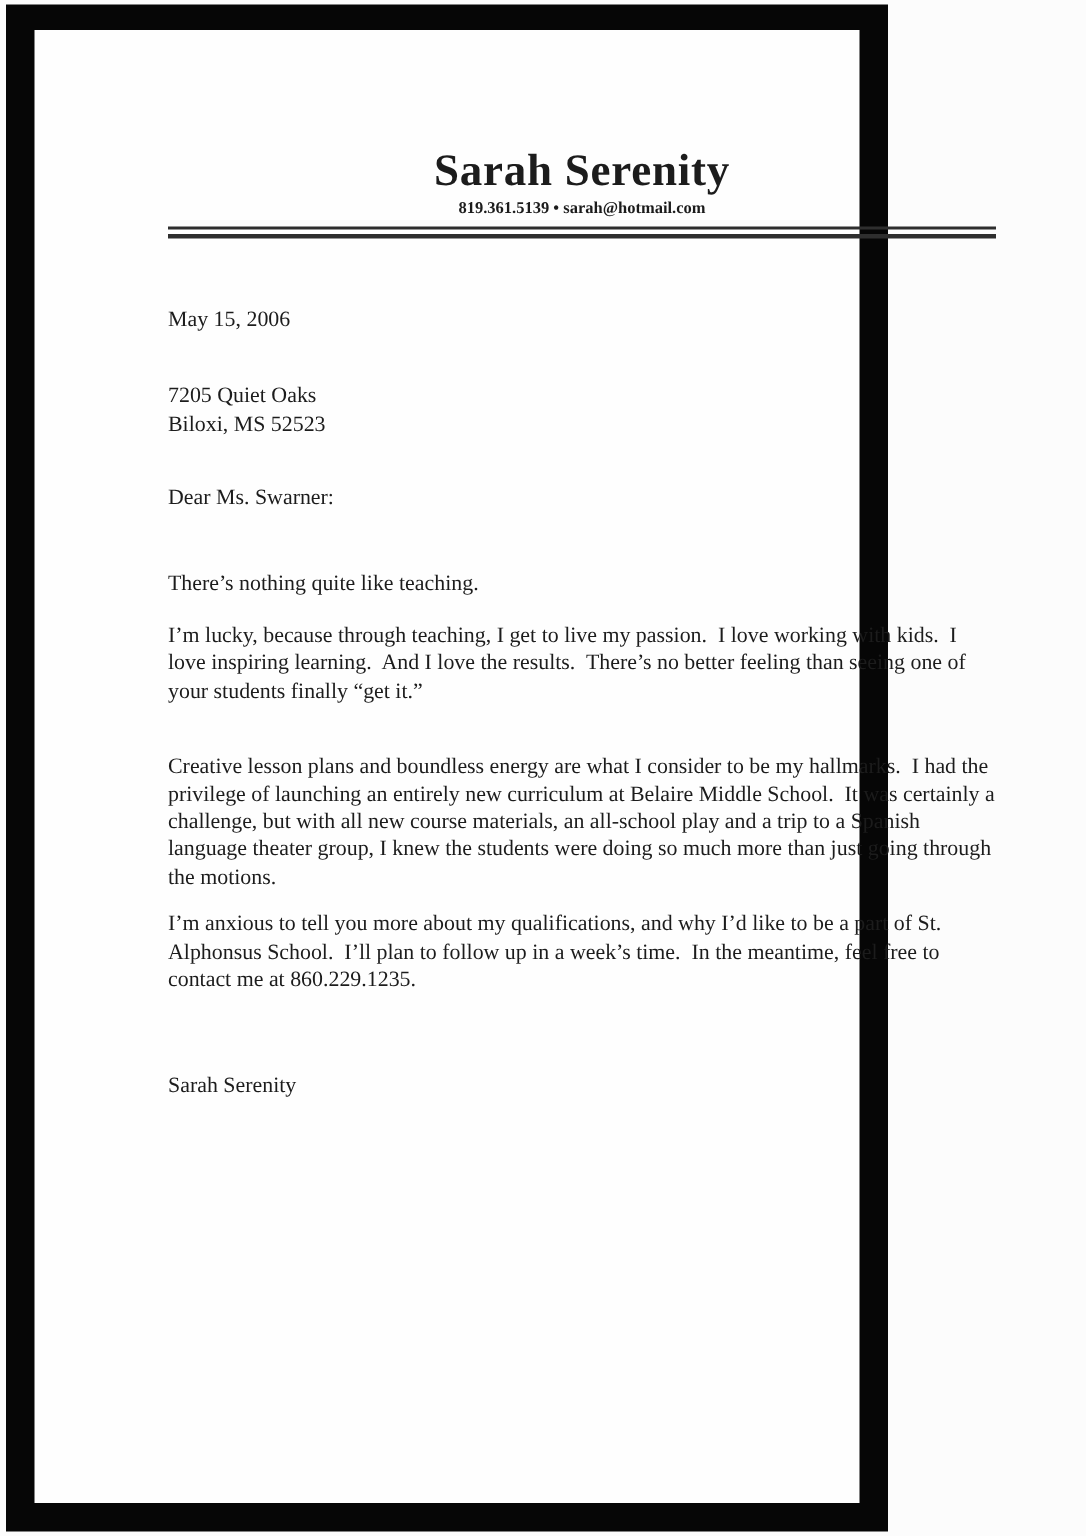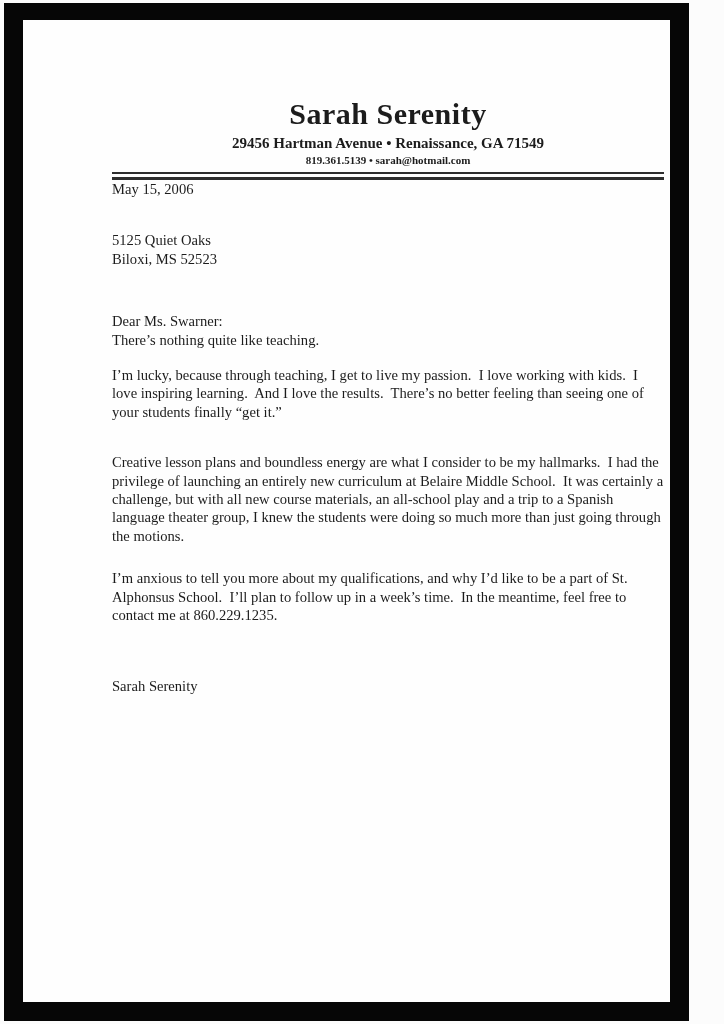--- a/index.html
+++ b/index.html
@@ -11,21 +11,21 @@
     height: 1024px;
     background: #fcfcfc;
     position: relative;
     overflow: hidden;
     font-family: "Liberation Serif", serif;
   }
   .frame {
     position: absolute;
     left: 4px;
     top: 3px;
-    width: 685px;
+    width: 588px;
     height: 1018px;
     background: #060606;
   }
   .page {
     position: absolute;
     left: 19px;
     top: 17px;
     right: 19px;
     bottom: 19px;
     background: #fefefe;
@@ -61,49 +61,48 @@
     height: 3px;
     border-top: 2px solid #2e2e2e;
     border-bottom: 3px solid #2e2e2e;
   }
   .body-text {
     font-size: 14.6px;
     line-height: 18.4px;
     white-space: pre-wrap;
   }
   p { margin: 0; }
-  .date       { }
+  .date       { margin-top: 45px; }
   .recipient  { margin-top: 33px; }
-  .salutation { margin-top: 44px; }
-  .p1 { }
+  .salutation { margin-top: 31px; }
+  .p1 { margin-top: 38px; }
   .p2 { margin-top: 17px; }
   .p3 { margin-top: 32px; }
-  .p4 { margin-top: 24px; }
+  .p4 { margin-top: 13px; }
   .closing    { margin-top: 33px; }
   .signature  { margin-top: 52px; }
 </style>
 </head>
 <body>
 
 <div class="frame">
   <div class="page">
     <div class="content">
 
       <div class="letterhead">
         <div class="lh-name">Sarah Serenity</div>
-        <div class="lh-addr">29456 Hartman Avenue • Renaissance, GA 71549</div>
         <div class="lh-contact">819.361.5139 • sarah@hotmail.com</div>
       </div>
 
       <div class="rule"></div>
 
       <div class="body-text date">May 15, 2006</div>
 
       <div class="recipient">
-        <div class="body-text">5125 Quiet Oaks</div>
+        <div class="body-text">7205 Quiet Oaks</div>
         <div class="body-text">Biloxi, MS 52523</div>
       </div>
 
       <div class="body-text salutation">Dear Ms. Swarner:</div>
 
       <p class="body-text p1">There’s nothing quite like teaching.</p>
       <p class="body-text p2">I’m lucky, because through teaching, I get to live my passion.  I love working with kids.  I love inspiring learning.  And I love the results.  There’s no better feeling than seeing one of your students finally “get it.”</p>
       <p class="body-text p3">Creative lesson plans and boundless energy are what I consider to be my hallmarks.  I had the privilege of launching an entirely new curriculum at Belaire Middle School.  It was certainly a challenge, but with all new course materials, an all-school play and a trip to a Spanish language theater group, I knew the students were doing so much more than just going through the motions.</p>
       <p class="body-text p4">I’m anxious to tell you more about my qualifications, and why I’d like to be a part of St. Alphonsus School.  I’ll plan to follow up in a week’s time.  In the meantime, feel free to contact me at 860.229.1235.</p>
 

